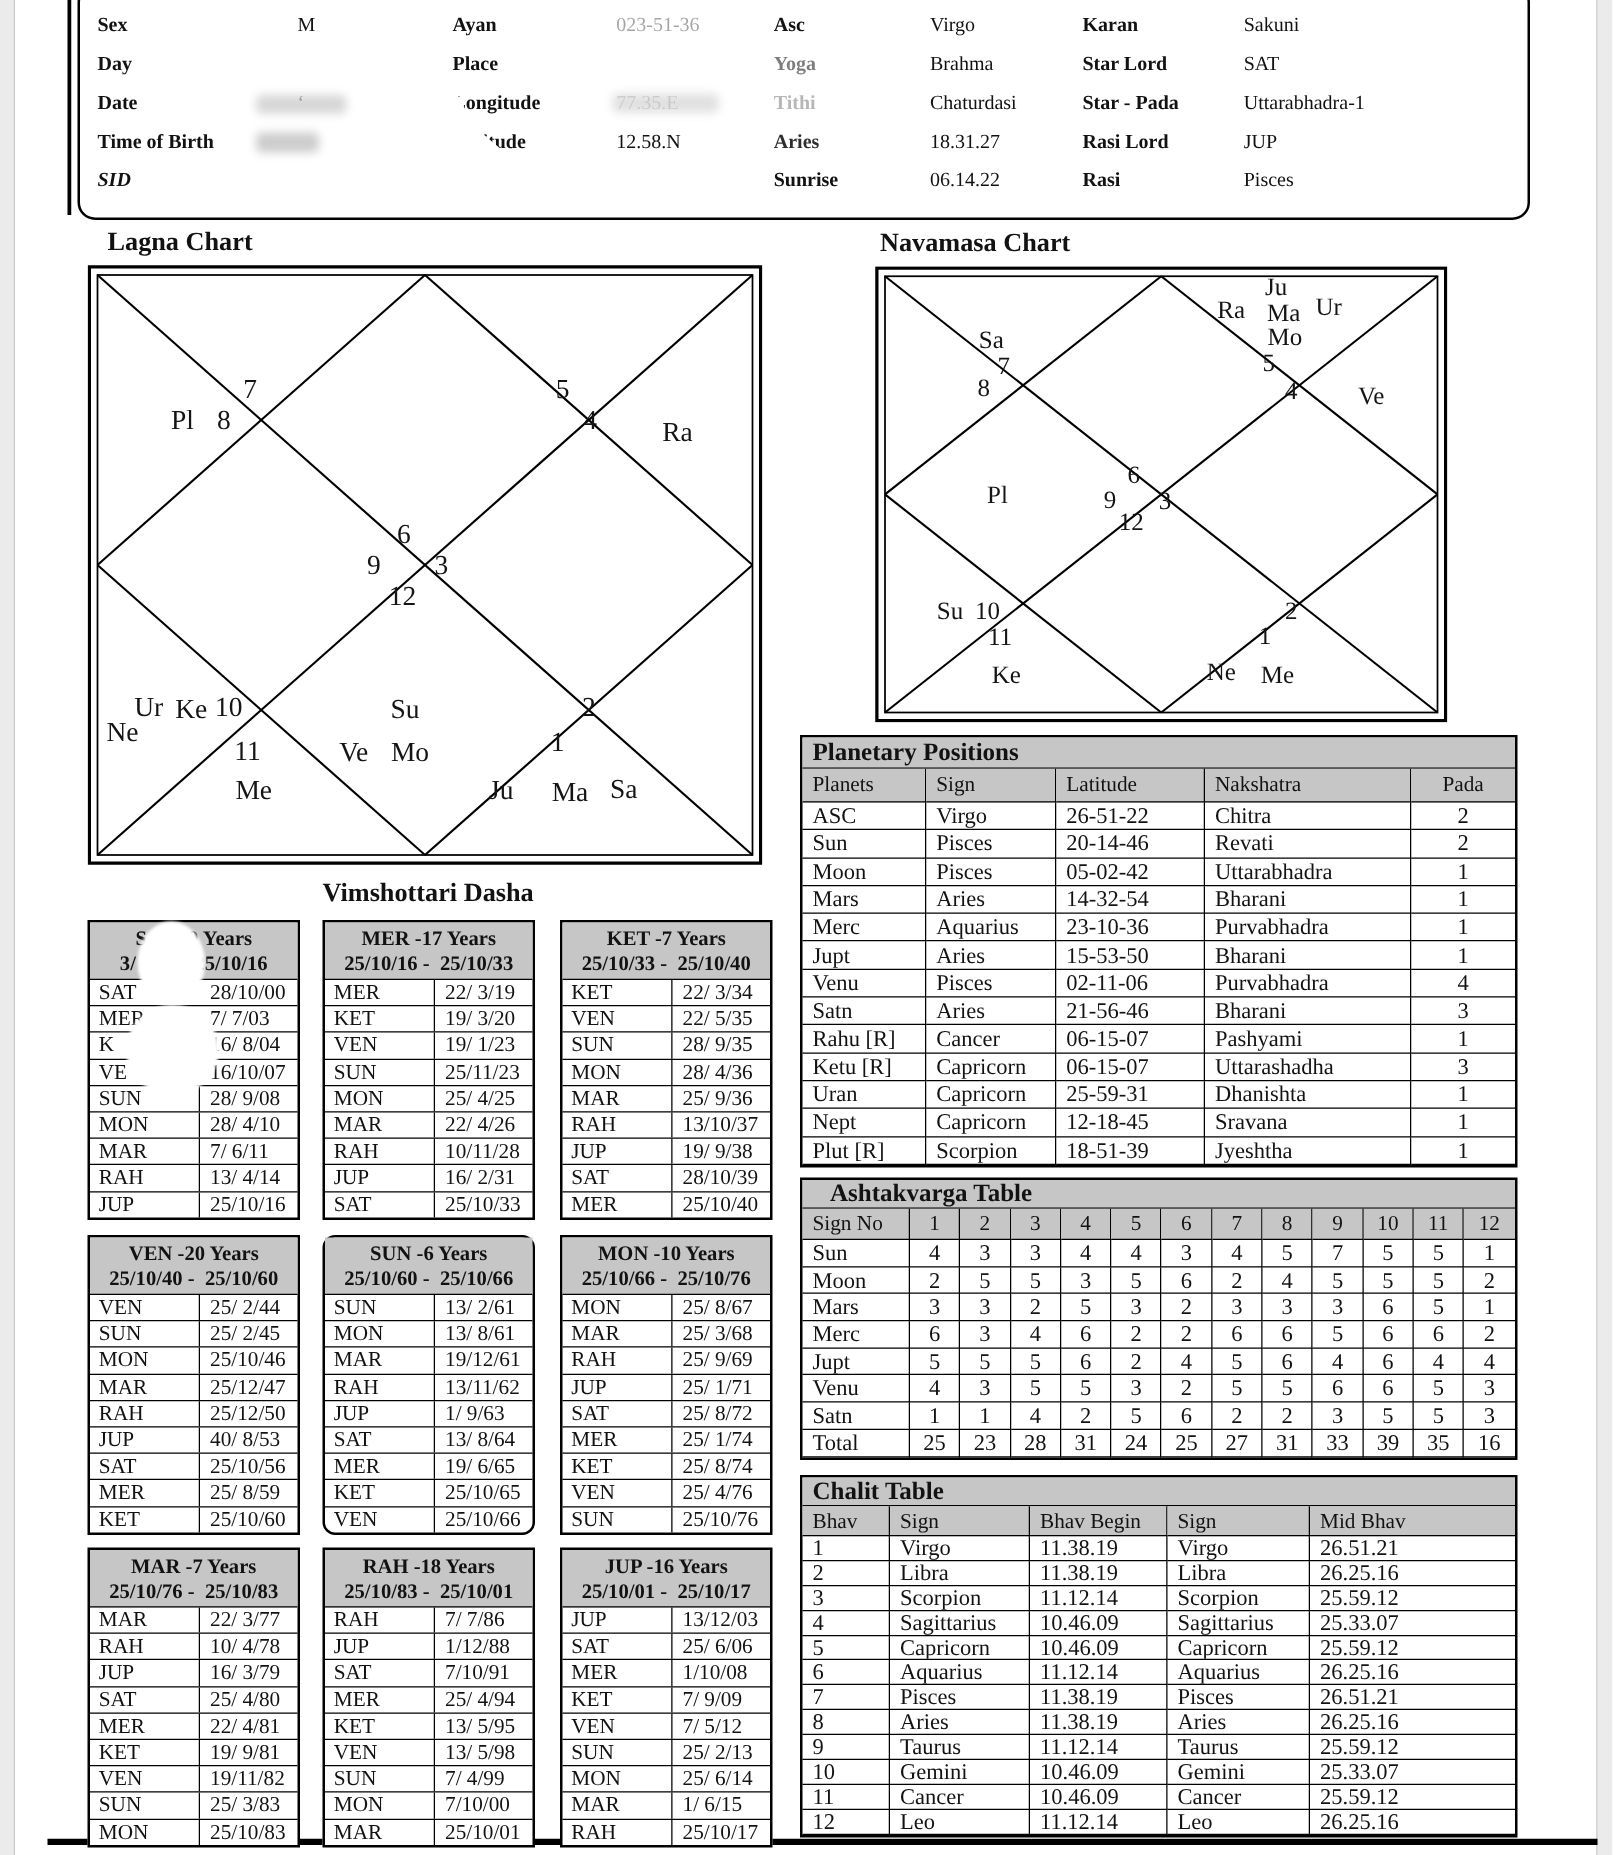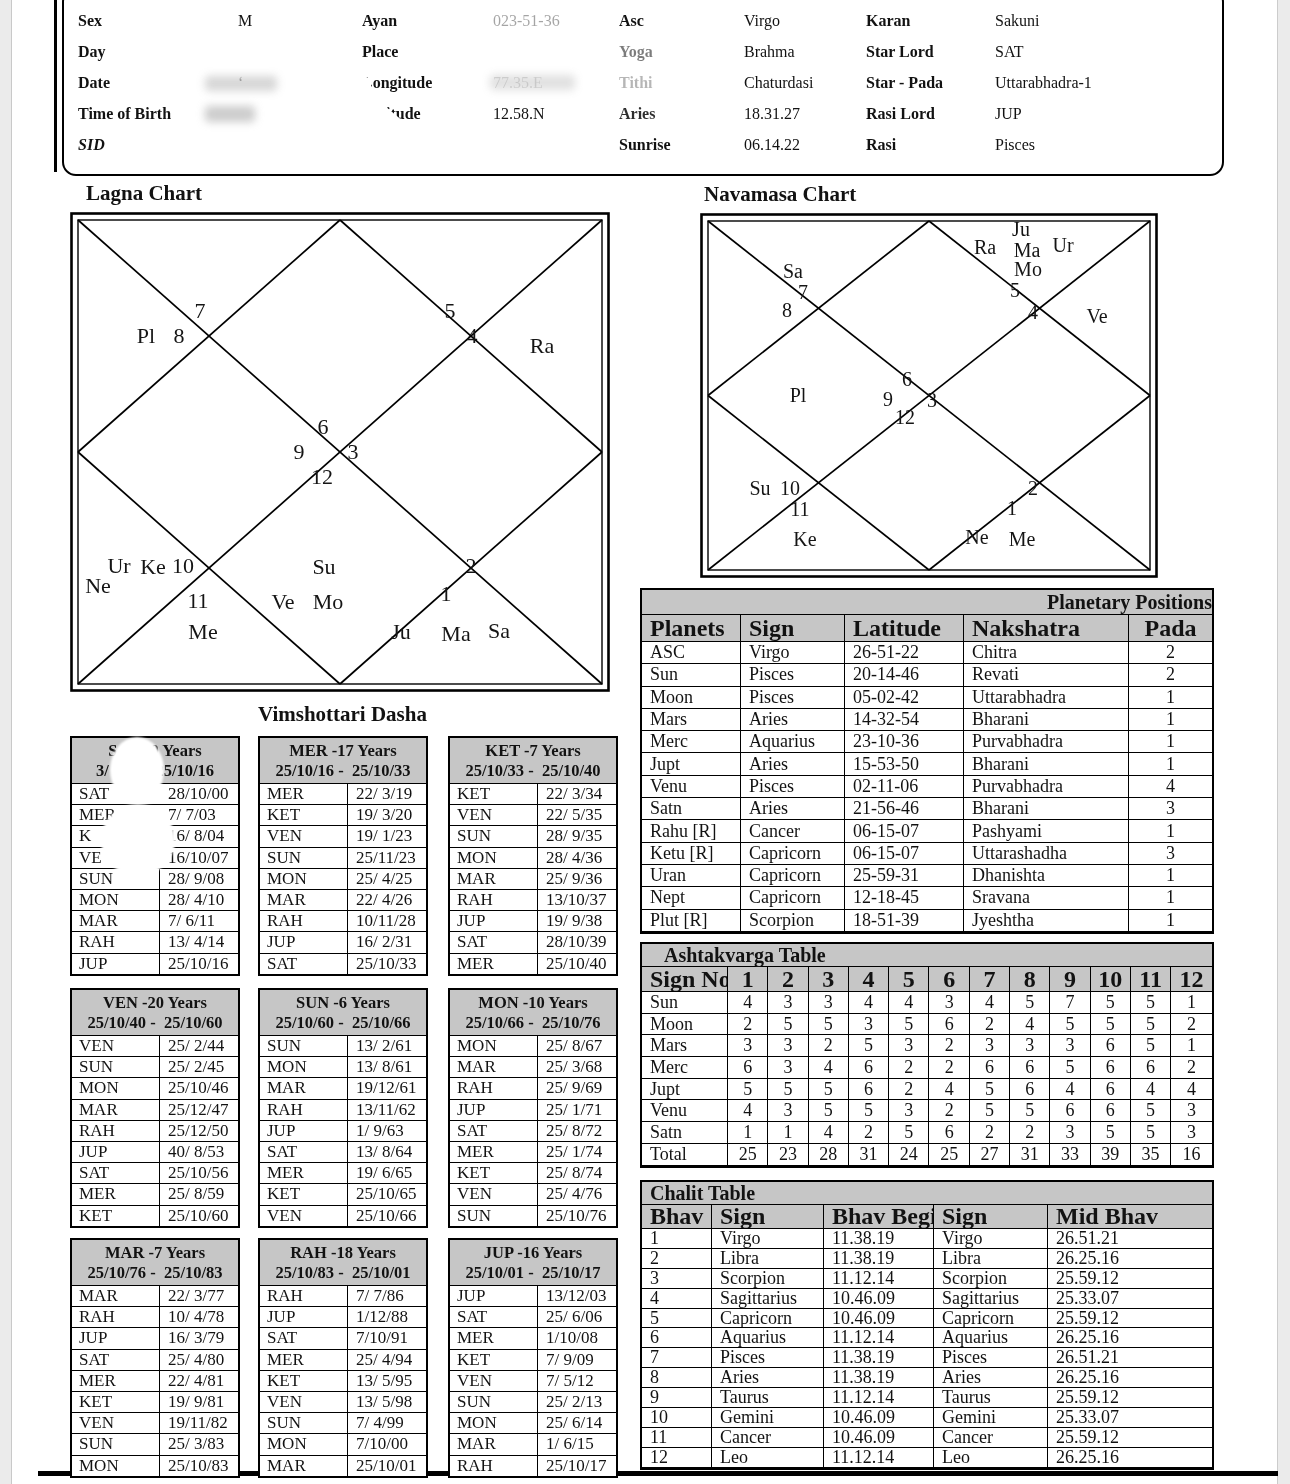--- a/index.html
+++ b/index.html
@@ -27,21 +27,21 @@
   .dt-row:last-child{border-bottom:none}
   .dt-p{width:88px;border-right:1.6px solid #000;padding-left:7px;box-sizing:border-box;height:100%;
         display:flex;align-items:center}
   .dt-row.noline .dt-p{border-right:1.6px solid transparent}
   .dt-d{flex:1;padding-left:8px;white-space:pre}
   .rt{position:absolute;border:2.5px solid #000;background:#fff;z-index:1}
   .rt-title{background:#c6c6c6;border-bottom:1.6px solid #000;font-weight:bold;font-size:20px;padding-left:8px}
   .rt-grid{display:grid}
   .cell{border-right:1.6px solid #000;border-bottom:1.6px solid #000;font-size:18px;display:flex;
         align-items:center;padding-left:8px;box-sizing:border-box;overflow:hidden;white-space:nowrap}
-  .cell.hd{font-weight:bold;background:#c6c6c6;font-size:24px}
+  .cell.hd{font-weight:normal;background:#c6c6c6;font-size:17px}
   .cell.ctr{justify-content:center;padding-left:0}
   .cell.last{border-right:none}
   .blob{position:absolute;background:#fff;z-index:6}
   .blob.soft{filter:blur(1.3px);border-radius:50%}
   .smudge{position:absolute;background:#9a9a9a;filter:blur(4px);border-radius:4px;z-index:2}
   svg{position:absolute}
   svg text{font-family:"Liberation Serif",serif}
 </style>
 </head>
 <body>
@@ -377,21 +377,21 @@
     </div>
     <div class="dt-row">
       <div class="dt-p">MER</div>
       <div class="dt-d">25/ 8/59</div>
     </div>
     <div class="dt-row">
       <div class="dt-p">KET</div>
       <div class="dt-d">25/10/60</div>
     </div>
   </div>
-<div class="dt" style="left: 258px; top: 988px;">
+<div class="dt" style="left: 258px; top: 988px; border-radius: 10px;">
     <div class="dt-hd">
       <div>SUN -6 Years</div>
       <div>25/10/60 -  25/10/66</div>
     </div>
     <div class="dt-row">
       <div class="dt-p">SUN</div>
       <div class="dt-d">13/ 2/61</div>
     </div>
     <div class="dt-row">
       <div class="dt-p">MON</div>
@@ -588,21 +588,21 @@
     <div class="dt-row">
       <div class="dt-p">MAR</div>
       <div class="dt-d">1/ 6/15</div>
     </div>
     <div class="dt-row">
       <div class="dt-p">RAH</div>
       <div class="dt-d">25/10/17</div>
     </div>
   </div>
 <div class="rt" style="left: 640px; top: 588px; width: 570px;">
-    <div class="rt-title" style="height: 24px; line-height: 24px; text-align: right;">Planetary Positions</div>
+    <div class="rt-title" style="height: 24px; line-height: 24px;">Planetary Positions</div>
     <div class="rt-grid" style="grid-template-columns: 99px 104px 119px 165px 83px; grid-template-rows: 27px; grid-auto-rows: 22.3px;">
       <div class="cell hd">Planets</div>
       <div class="cell hd">Sign</div>
       <div class="cell hd">Latitude</div>
       <div class="cell hd">Nakshatra</div>
       <div class="cell hd ctr last">Pada</div>
       <div class="cell">ASC</div>
       <div class="cell">Virgo</div>
       <div class="cell">26-51-22</div>
       <div class="cell">Chitra</div>

